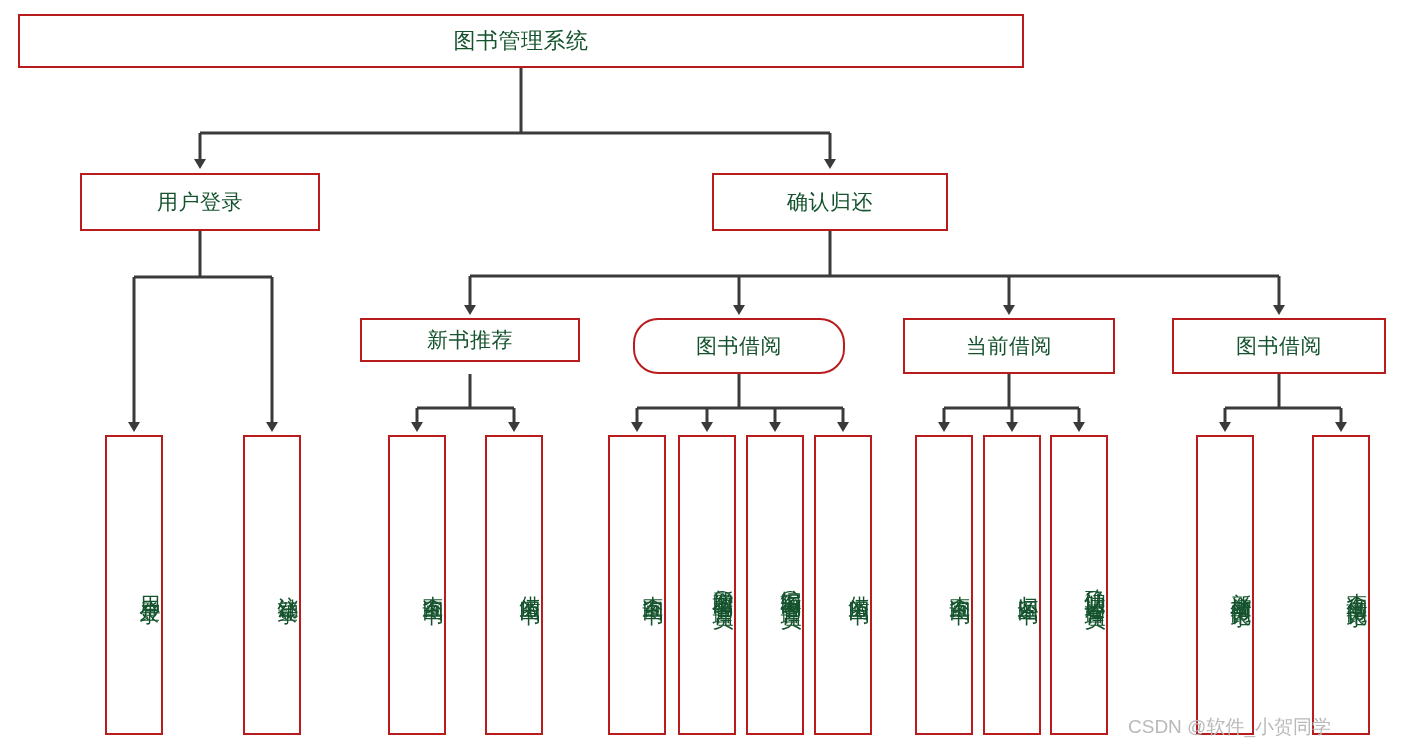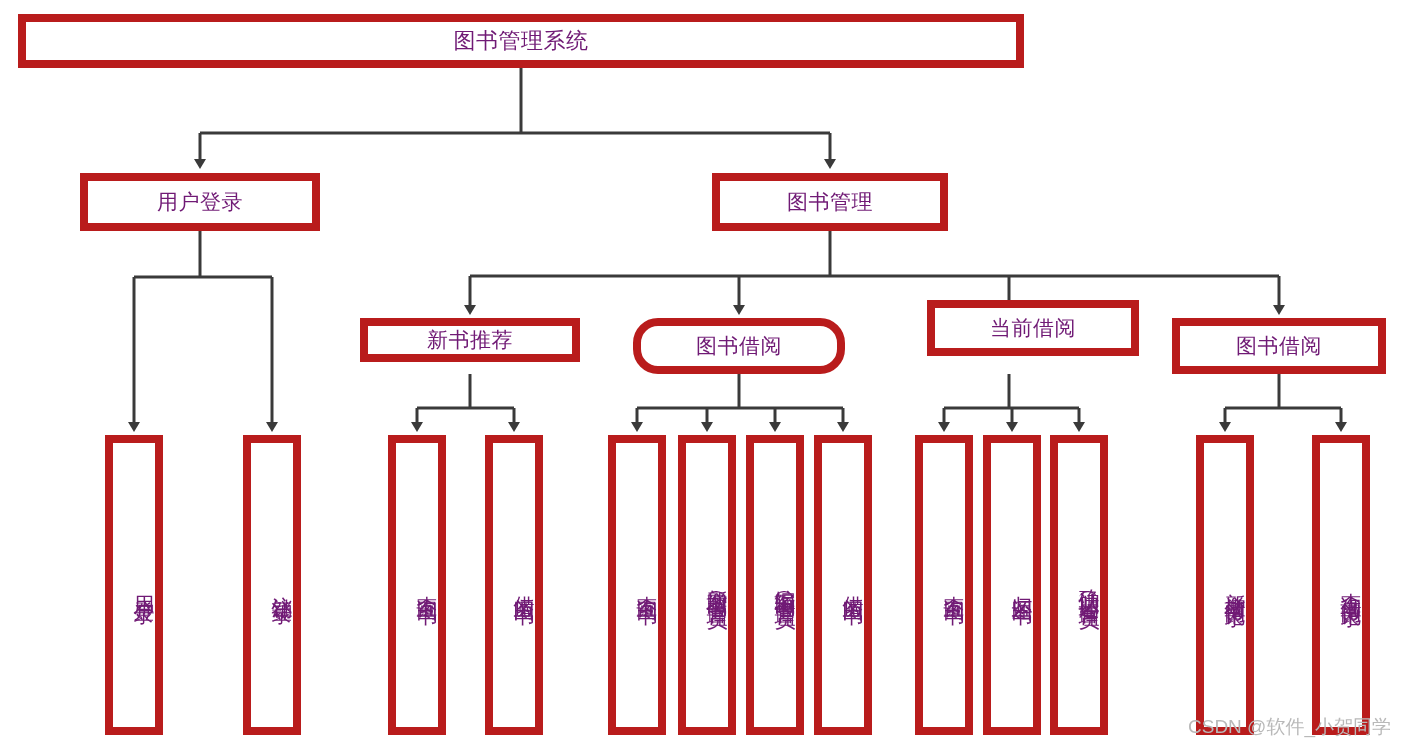--- a/index.html
+++ b/index.html
@@ -22,26 +22,26 @@
     position: absolute;
     left: 0;
     top: 0;
     width: 1405px;
     height: 747px;
     pointer-events: none;
   }
   .node {
     position: absolute;
     box-sizing: border-box;
-    border: 8px solid #b91c1c;
+    border: 2px solid #b91c1c;
     background: #ffffff;
     display: flex;
     align-items: center;
     justify-content: center;
-    color: #701a75;
+    color: #14532d;
     line-height: 1.05;
   }
   .node-h {
     font-size: 21px;
     letter-spacing: 0.5px;
     white-space: nowrap;
   }
   .node-v {
     writing-mode: vertical-rl;
     text-orientation: upright;
@@ -122,30 +122,30 @@
   </svg>
 
   <div class="node node-h" id="root-node" style="left: 18px; top: 14px; width: 1006px; height: 54px;">
     <span>图书管理系统</span>
   </div>
 
   <div class="node node-h" style="left: 80px; top: 173px; width: 240px; height: 58px;">
     <span>用户登录</span>
   </div>
   <div class="node node-h" style="left: 712px; top: 173px; width: 236px; height: 58px;">
-    <span>图书管理</span>
+    <span>确认归还</span>
   </div>
 
   <div class="node node-h" style="left: 360px; top: 318px; width: 220px; height: 44px;">
     <span>新书推荐</span>
   </div>
   <div class="node node-h" style="left: 633px; top: 318px; width: 212px; height: 56px; border-radius: 25px;">
     <span>图书借阅</span>
   </div>
-  <div class="node node-h" style="left: 903px; top: 300px; width: 212px; height: 56px; margin-left: 24px;">
+  <div class="node node-h" style="left: 903px; top: 318px; width: 212px; height: 56px;">
     <span>当前借阅</span>
   </div>
   <div class="node node-h" style="left: 1172px; top: 318px; width: 214px; height: 56px;">
     <span>图书借阅</span>
   </div>
 
   <div class="node node-v" style="left: 105px; top: 435px; width: 58px; height: 300px;">
     <span>用户登录</span>
   </div>
   <div class="node node-v" style="left: 243px; top: 435px; width: 58px; height: 300px;">
@@ -178,15 +178,15 @@
   <div class="node node-v" style="left: 1050px; top: 435px; width: 58px; height: 300px;">
     <span>确认归还（管理员）</span>
   </div>
   <div class="node node-v" style="left: 1196px; top: 435px; width: 58px; height: 300px;">
     <span>新增借阅记录</span>
   </div>
   <div class="node node-v" style="left: 1312px; top: 435px; width: 58px; height: 300px;">
     <span>查询借阅记录</span>
   </div>
 
-  <div class="watermark" style="left: 1188px; top: 714px;">CSDN @软件_小贺同学</div>
+  <div class="watermark" style="left: 1128px; top: 714px;">CSDN @软件_小贺同学</div>
 
 </div>
 
 </body></html>

